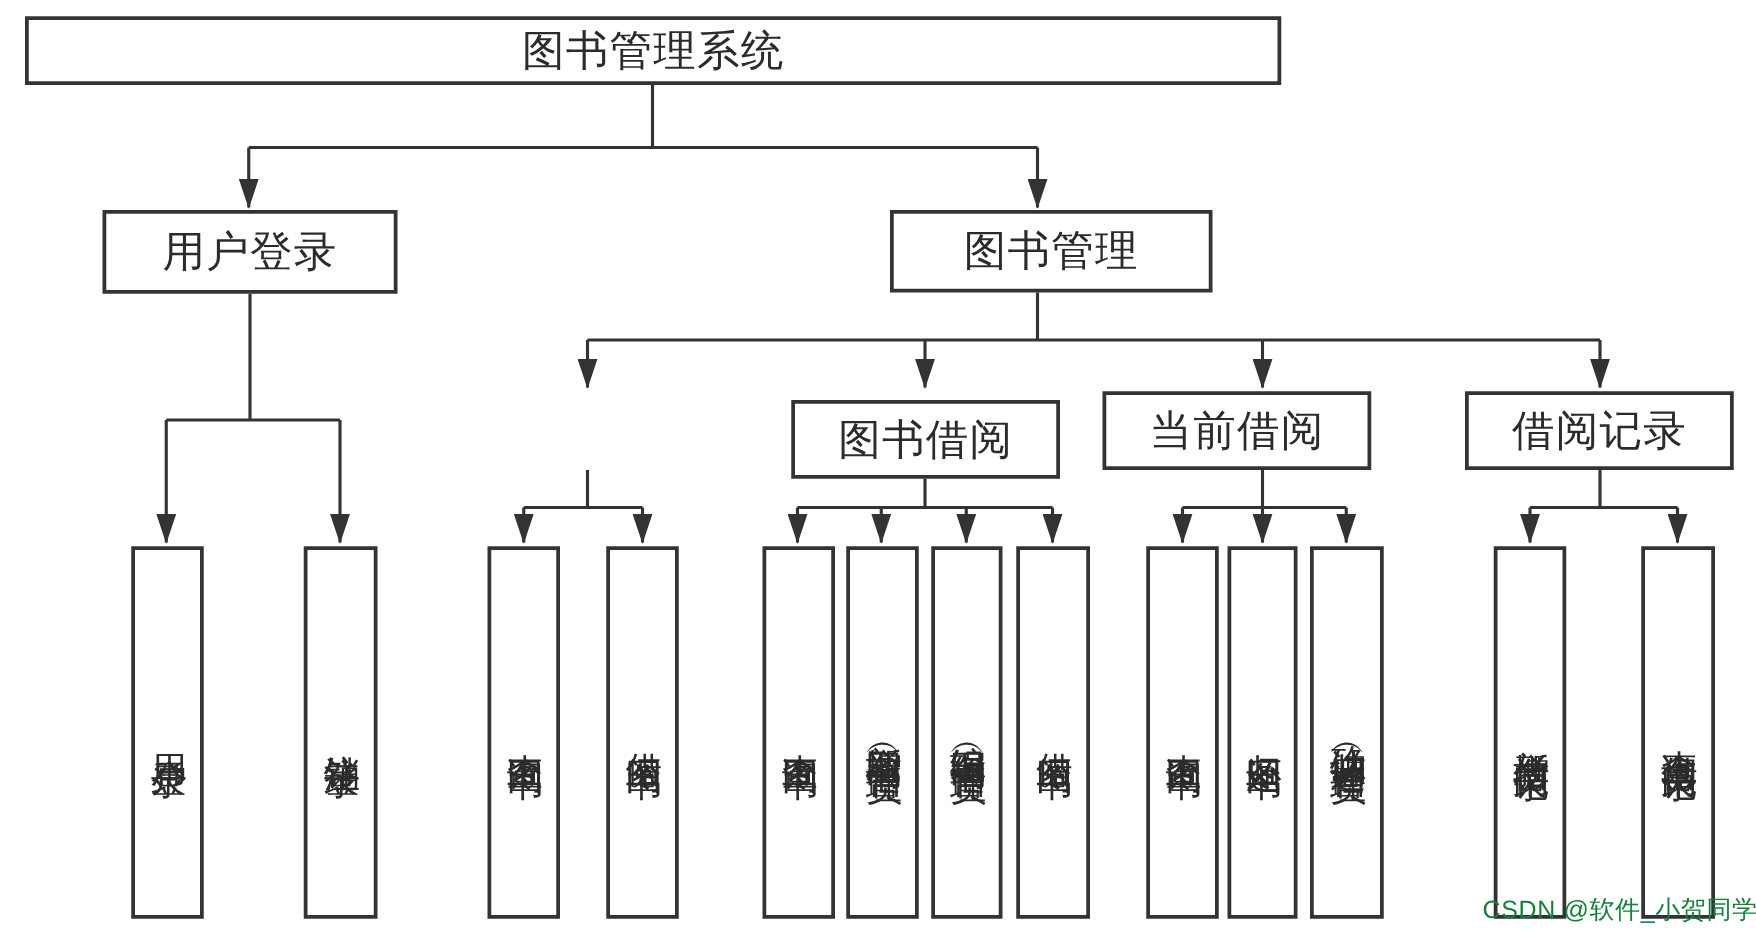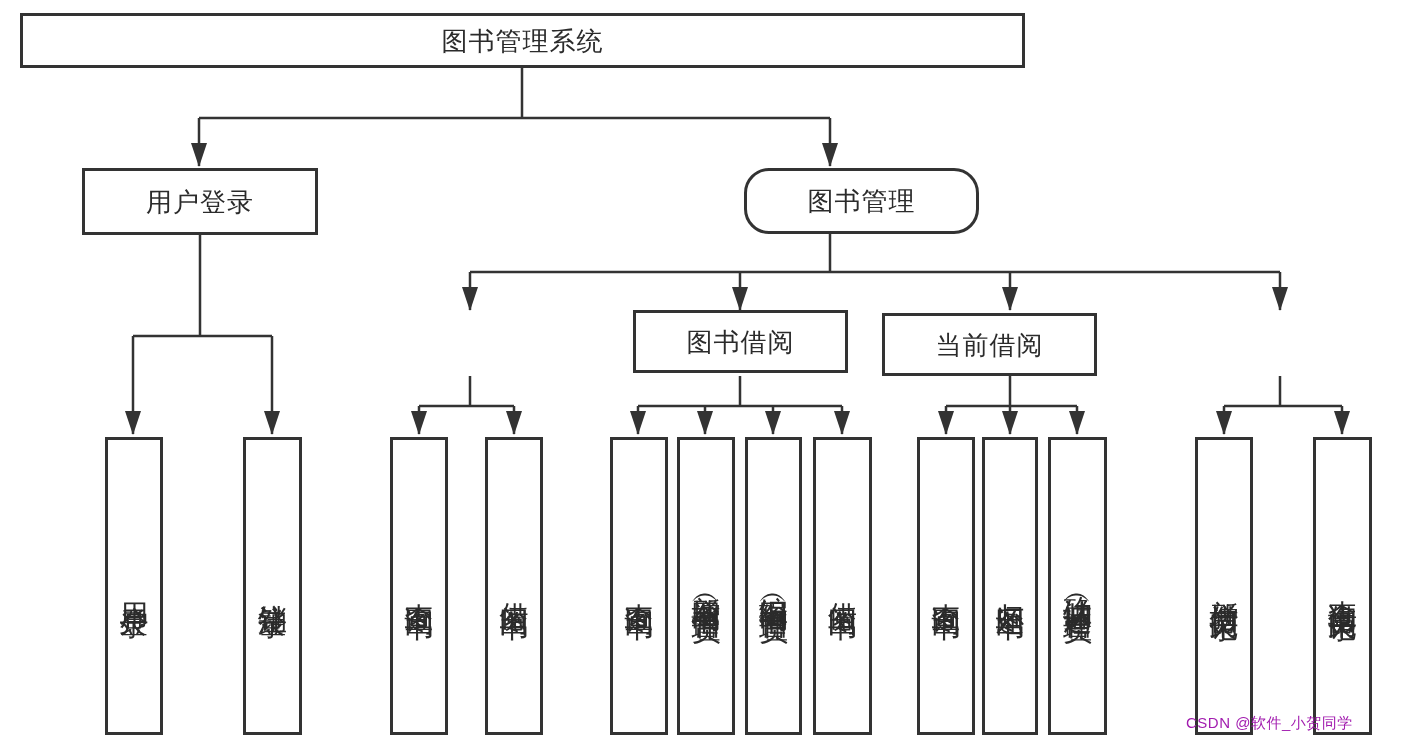--- a/index.html
+++ b/index.html
@@ -25,36 +25,36 @@
     background: #ffffff;
     border: 3px solid #333333;
     display: flex;
     align-items: center;
     justify-content: center;
     color: #2b2b2b;
     line-height: 1;
     z-index: 2;
   }
   .hnode {
-    font-size: 26px;
+    font-size: 34px;
     letter-spacing: 1px;
     white-space: nowrap;
   }
   .vnode {
     font-size: 29px;
     writing-mode: vertical-lr; 
     letter-spacing: 3px;
   }
   .watermark {
     position: absolute;
     left: 1186px;
     top: 714px;
-    font-size: 15px;
+    font-size: 20px;
     letter-spacing: 0.5px;
-    color: #a21caf;
+    color: #15803d;
     white-space: nowrap;
     z-index: 5;
   }
 </style>
 </head>
 <body>
 
 <div class="canvas">
 
   <svg class="connectors" width="1405" height="747" viewBox="0 0 1405 747">
@@ -96,24 +96,25 @@
 
       <path d="M1280 376 V406 M1224 406 H1342"></path>
       <line x1="1224" y1="406" x2="1224" y2="434" marker-end="url(#arw)"></line>
       <line x1="1342" y1="406" x2="1342" y2="434" marker-end="url(#arw)"></line>
     </g>
   </svg>
 
   <div class="node hnode" style="left:20px; top:13px; width:1005px; height:55px;">图书管理系统</div>
 
   <div class="node hnode" style="left:82px; top:168px; width:236px; height:67px;">用户登录</div>
-  <div class="node hnode" style="left:744px; top:168px; width:235px; height:66px;border-radius:25px;">图书管理</div>
+  <div class="node hnode" style="left:712px; top:168px; width:258px; height:66px;">图书管理</div>
 
-  <div class="node hnode" style="left:633px; top:310px; width:215px; height:63px;">图书借阅</div>
+  <div class="node hnode" style="left:633px; top:320px; width:215px; height:63px;">图书借阅</div>
   <div class="node hnode" style="left:882px; top:313px; width:215px; height:63px;">当前借阅</div>
+  <div class="node hnode" style="left:1172px; top:313px; width:215px; height:63px;">借阅记录</div>
 
   <div class="node vnode" style="left:105px; top:437px; width:58px; height:298px;">用户登录</div>
   <div class="node vnode" style="left:243px; top:437px; width:59px; height:298px;">注销登录</div>
 
   <div class="node vnode" style="left:390px; top:437px; width:58px; height:298px;">查询图书</div>
   <div class="node vnode" style="left:485px; top:437px; width:58px; height:298px;">借阅图书</div>
 
   <div class="node vnode" style="left:610px; top:437px; width:58px; height:298px;">查询图书</div>
   <div class="node vnode" style="left:677px; top:437px; width:58px; height:298px;">新增图书（管理员）</div>
   <div class="node vnode" style="left:745px; top:437px; width:57px; height:298px;">编辑图书（管理员）</div>

